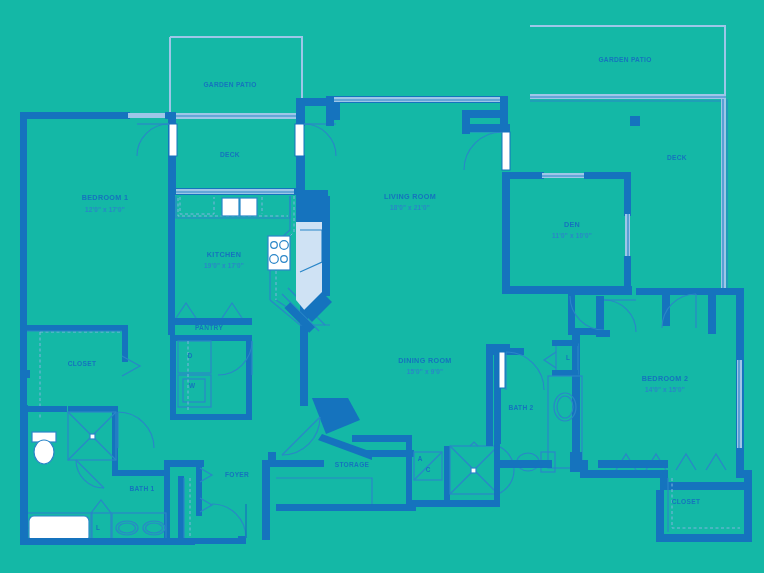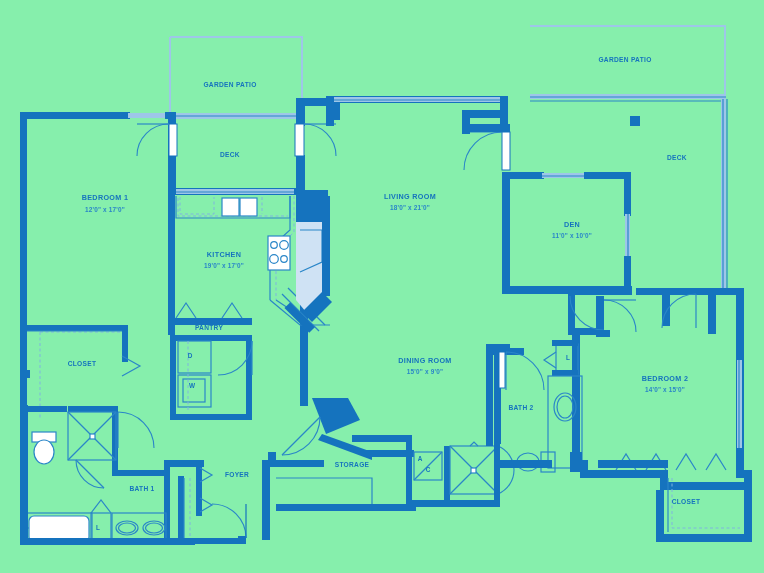--- a/index.html
+++ b/index.html
@@ -10,21 +10,21 @@
   body {
     width: 764px;
     height: 573px;
     font-family: "Liberation Sans", sans-serif;
     overflow: hidden;
   }
   #floorplan-root {
     position: relative;
     width: 764px;
     height: 573px;
-    background: #86efac;
+    background: #14b8a6;
   }
   svg#plan {
     display: block;
     width: 764px;
     height: 573px;
   }
   .wall        { fill: #1573be; }
   .wall-light  { fill: #9ec6e8; }
   .glass       { fill: #ffffff; stroke: #1573be; stroke-width: 1; }
   .patio-line  { fill: none; stroke: #9ec6e8; stroke-width: 2; }

